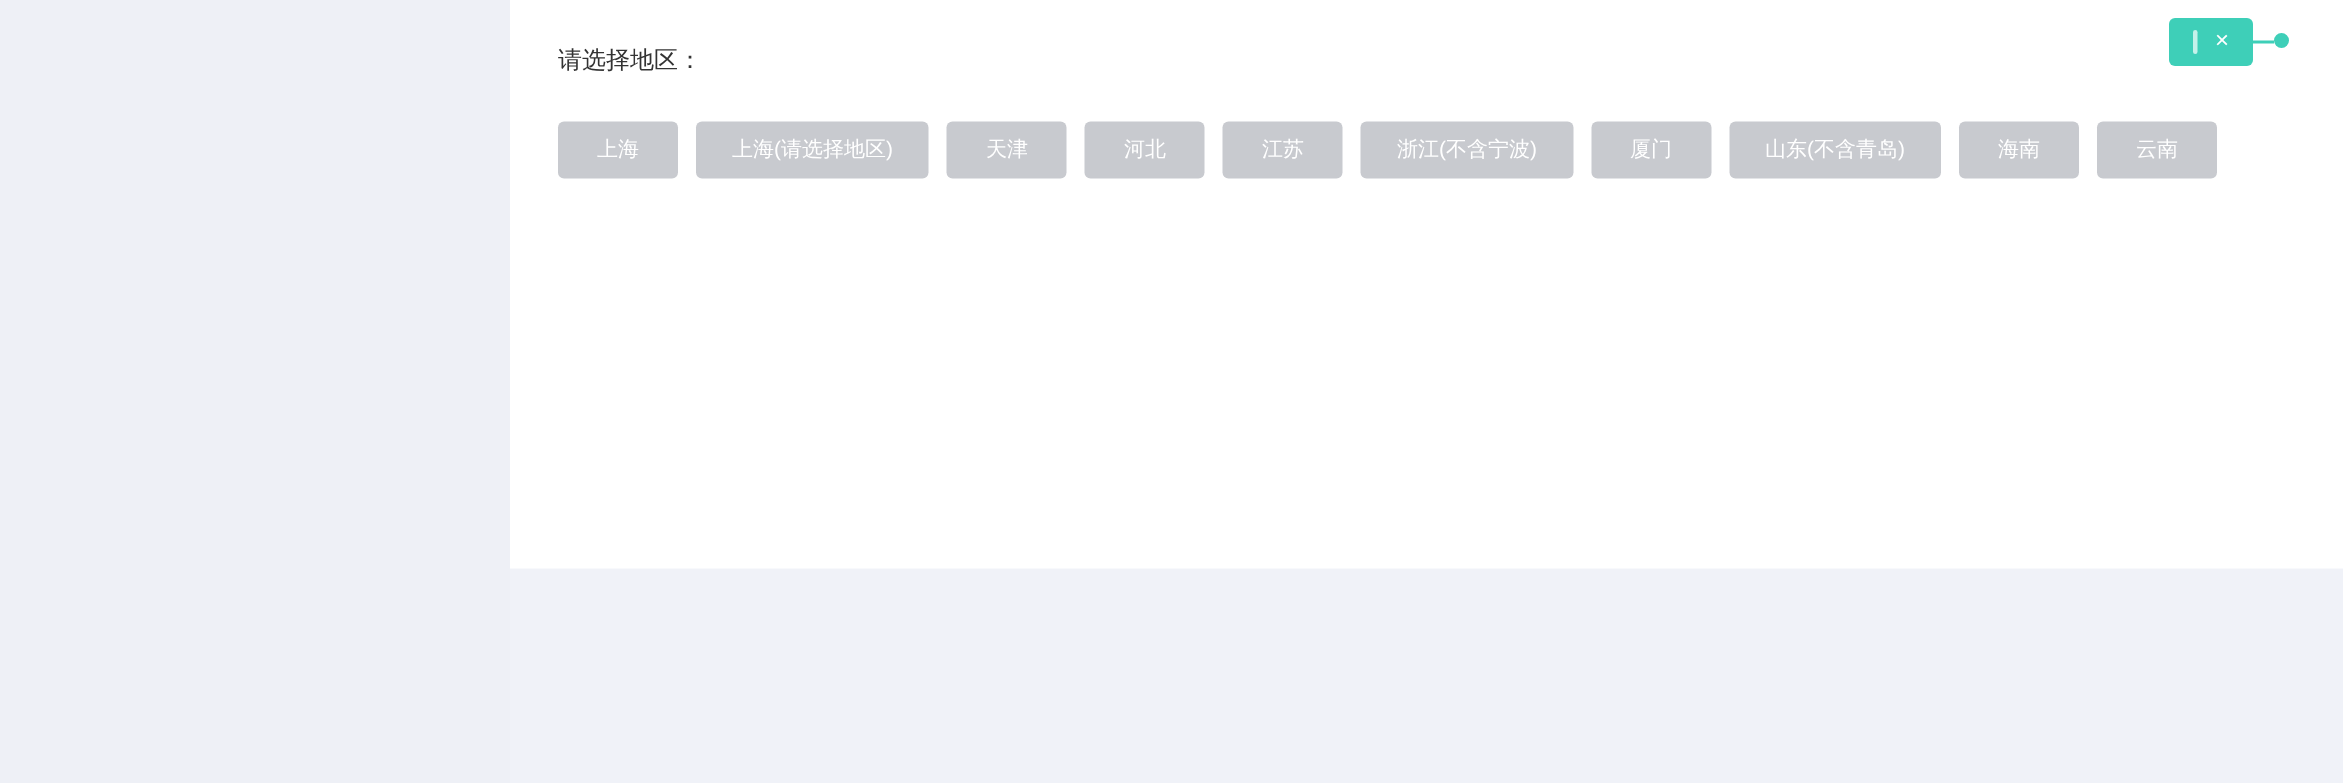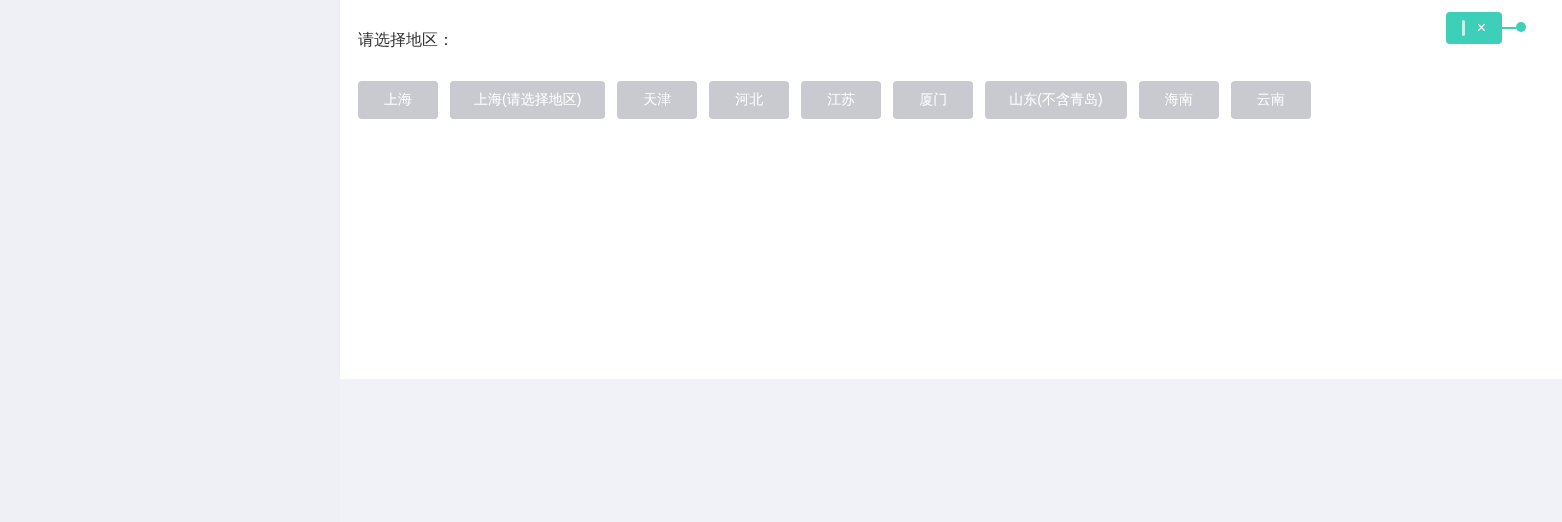--- a/index.html
+++ b/index.html
@@ -26,21 +26,21 @@
       background: #eef0f6;
     }
 
     .main-content {
       position: absolute;
       left: 340px;
       top: 0;
       right: 0;
       height: 379px;
       background: #ffffff;
-      padding: 30px 18px;
+      padding: 30px 32px;
     }
 
     .page-title {
       font-size: 16px;
       color: #333;
       margin-bottom: 30px;
       font-weight: normal;
     }
 
     .region-buttons {
@@ -122,20 +122,21 @@
 
 <div class="main-content">
   <div class="page-title">请选择地区：</div>
 
   <div class="region-buttons" id="region-buttons-container">
   <button class="region-btn">上海</button>
       <button class="region-btn">上海(请选择地区)</button>
       <button class="region-btn">天津</button>
       <button class="region-btn">河北</button>
       <button class="region-btn">江苏</button>
+      <button class="region-btn">浙江(不含宁波)</button>
       <button class="region-btn">厦门</button>
       <button class="region-btn">山东(不含青岛)</button>
       <button class="region-btn">海南</button>
       <button class="region-btn">云南</button>
     </div>
 </div>
 
 <div class="tooltip-banner">
   <span class="left-bar"></span>
   <span class="close-btn">×</span>

